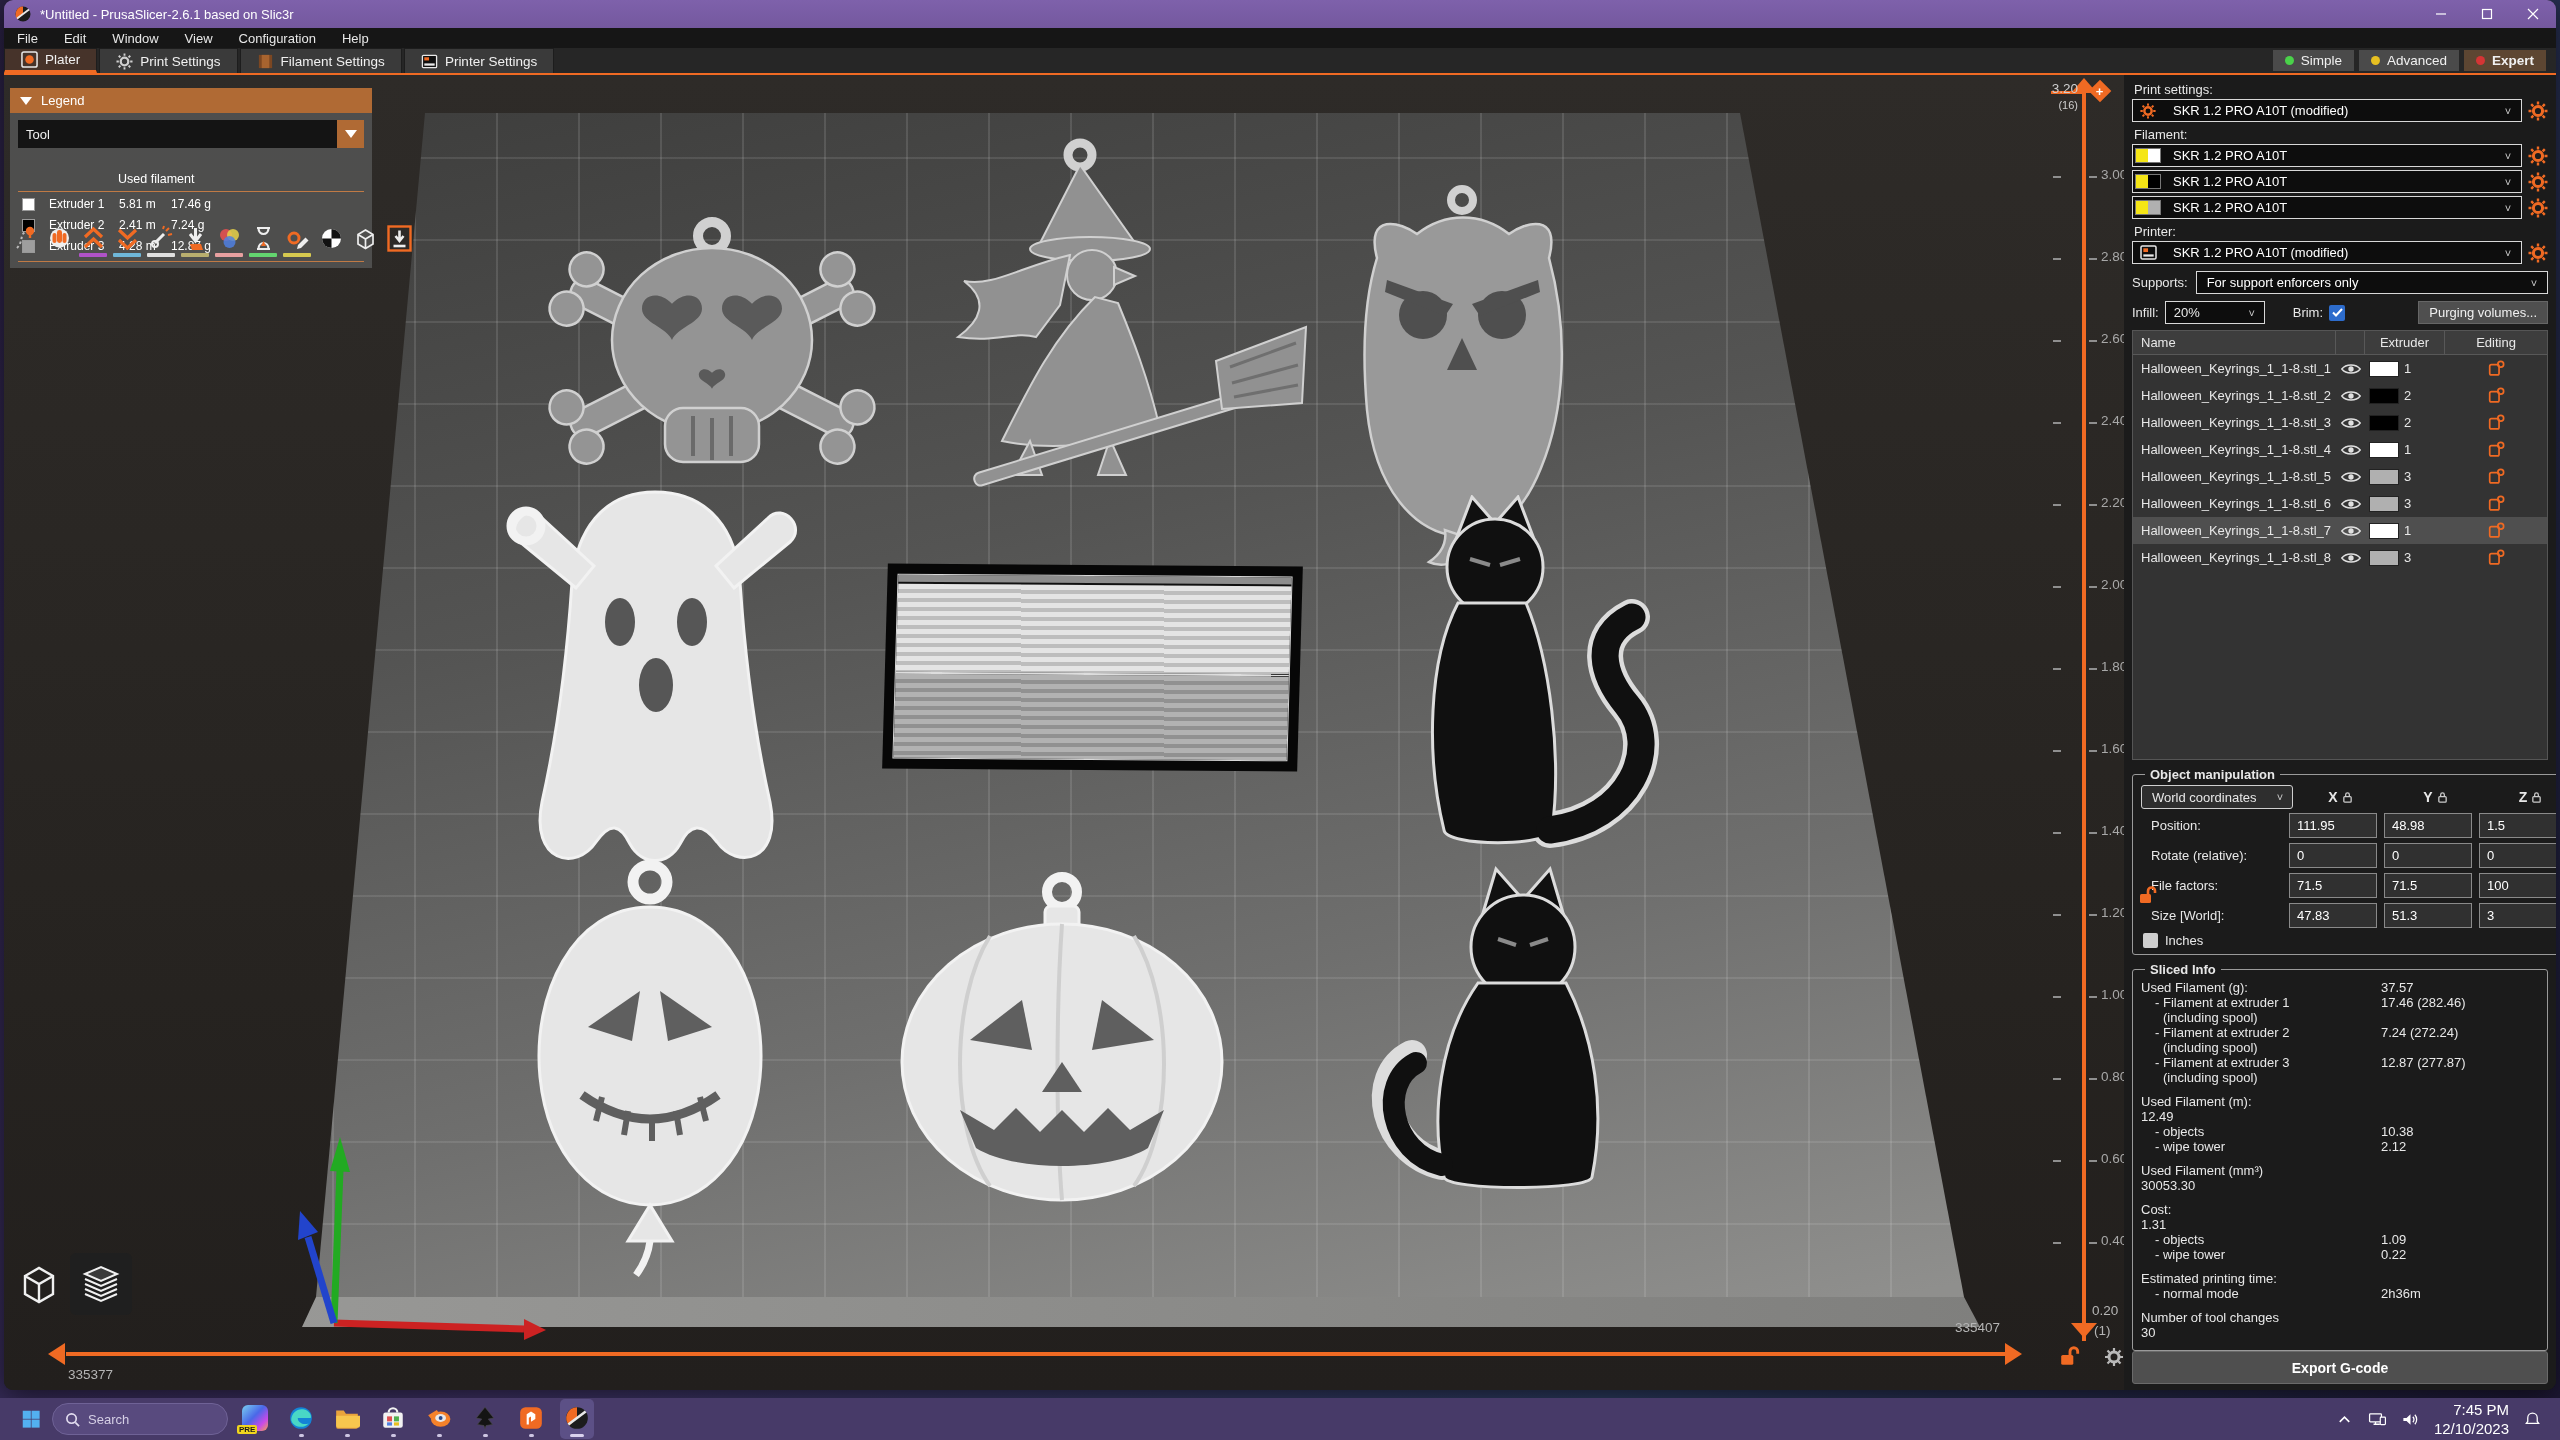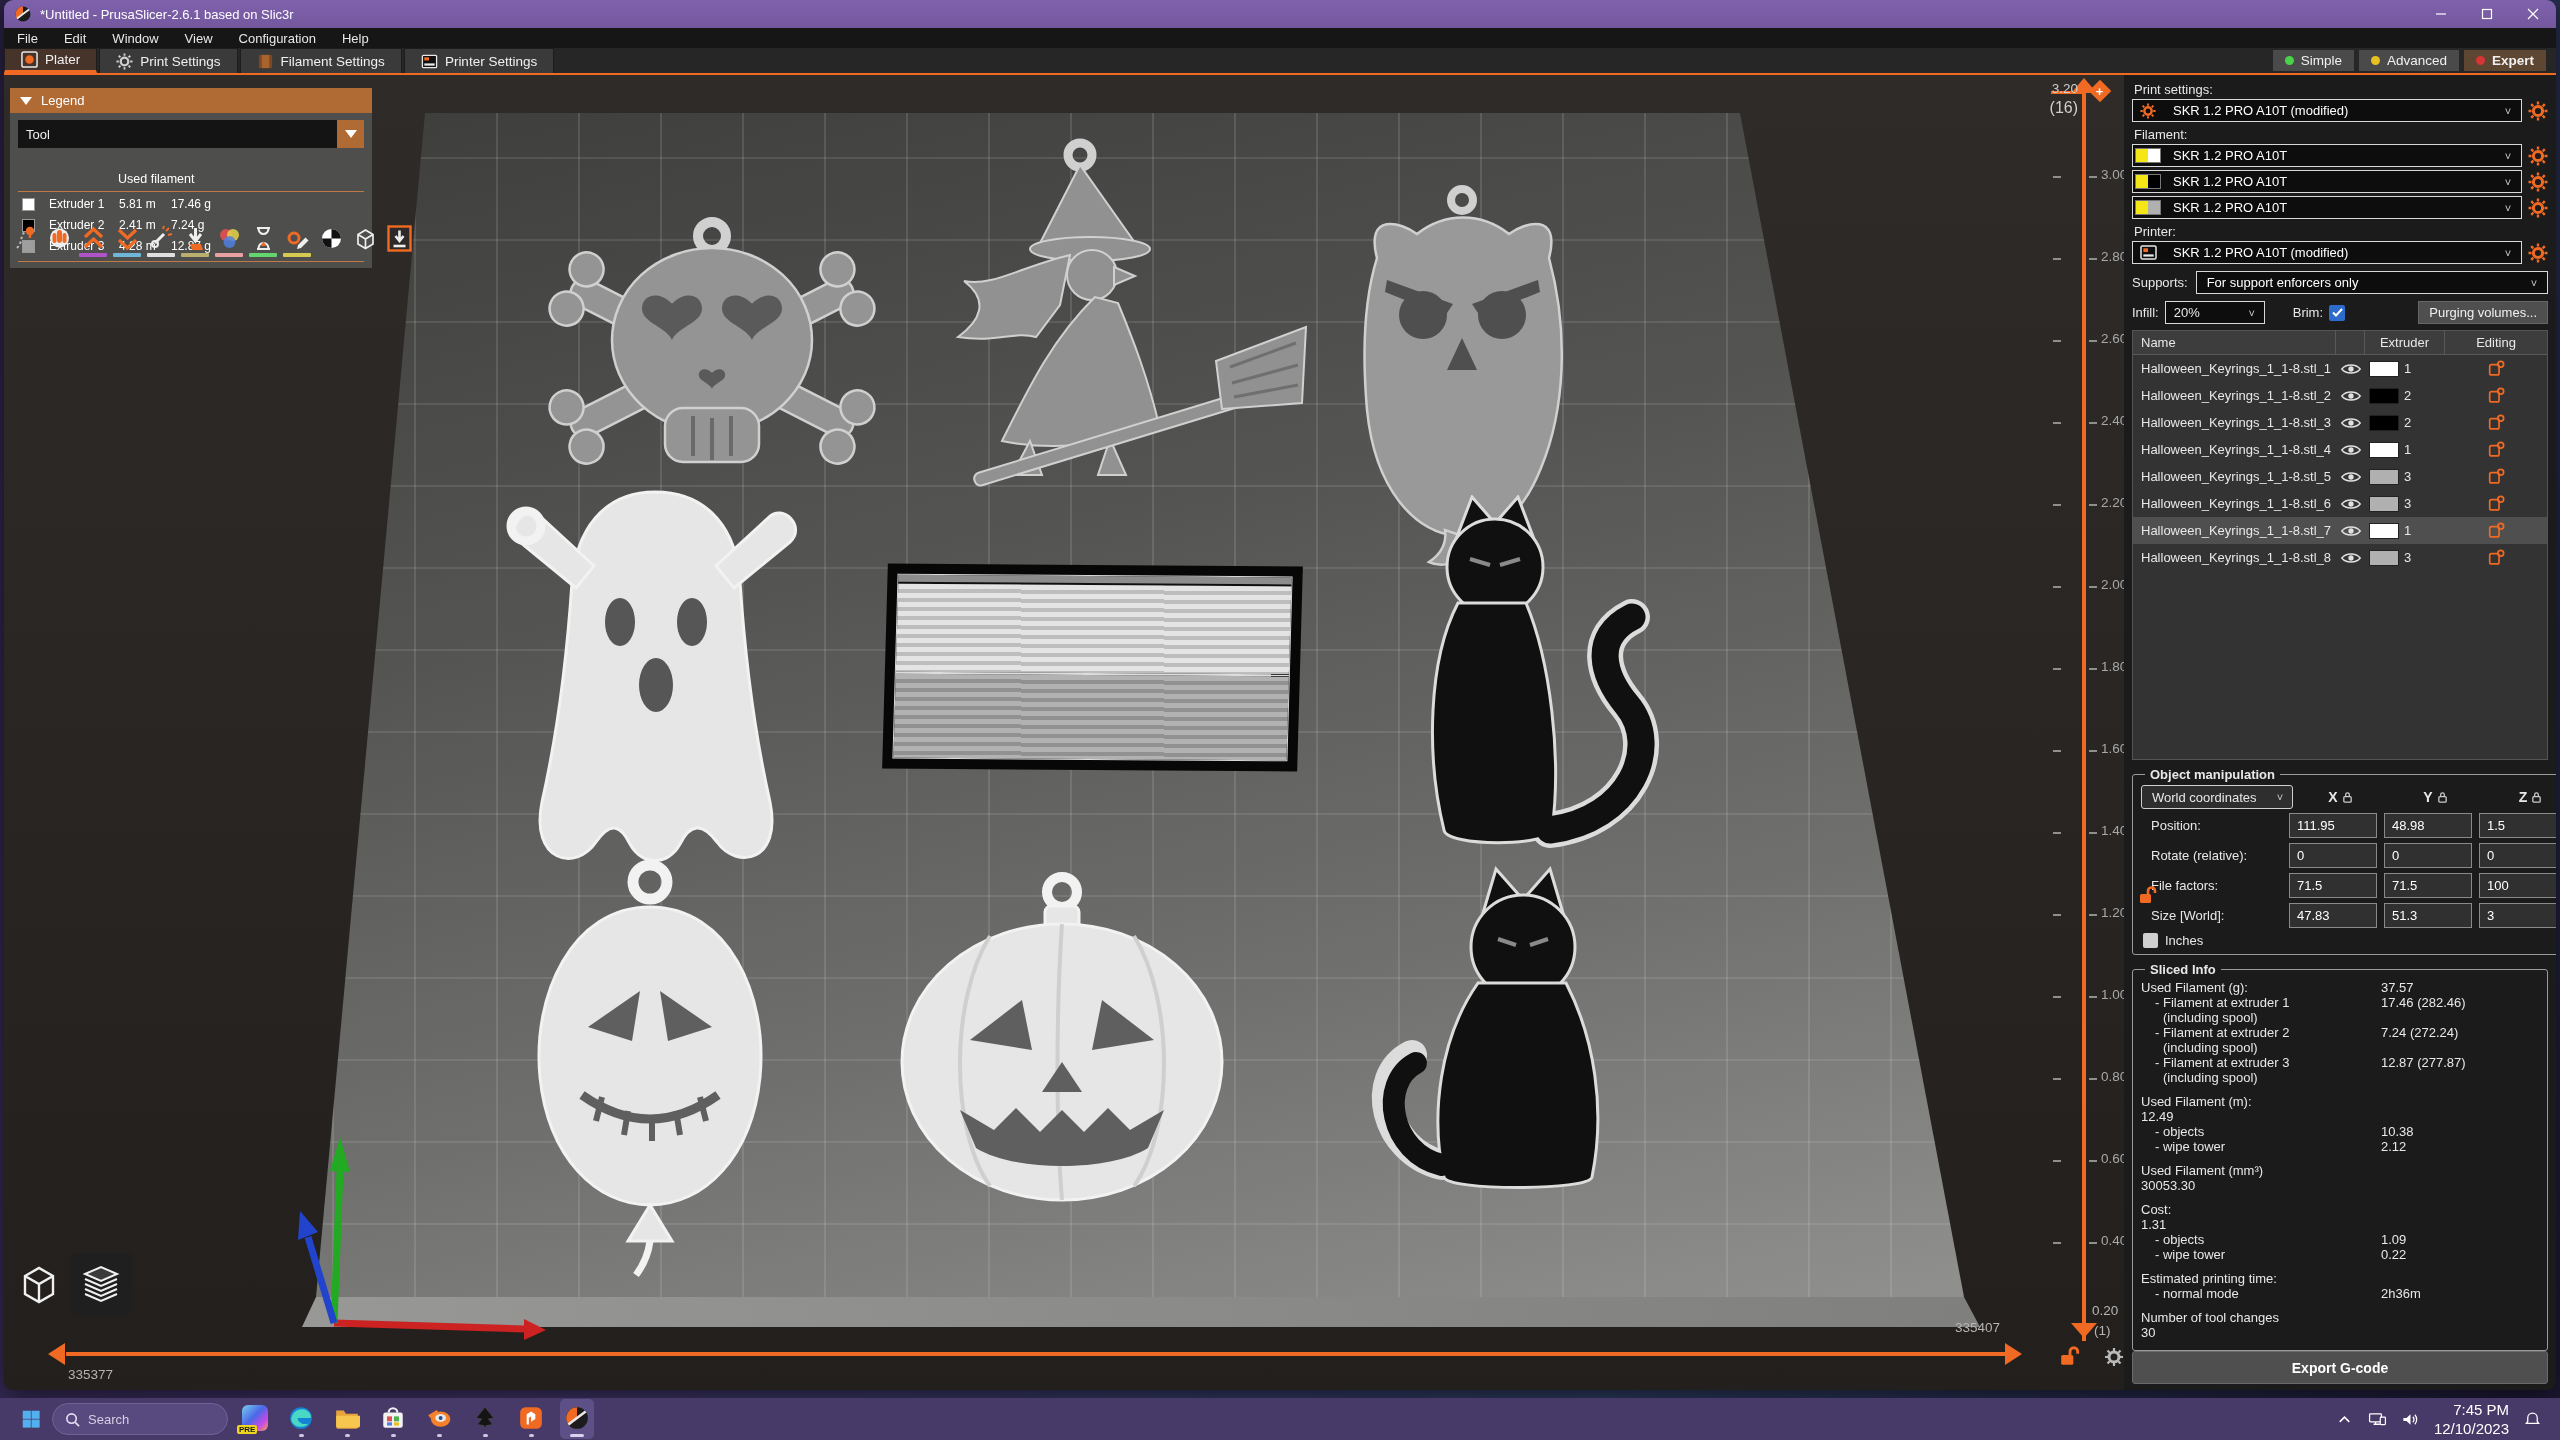--- a/index.html
+++ b/index.html
@@ -92,21 +92,21 @@
   .vs-line { position:absolute; left:2078px; top:14px; width:4px; height:1252px; background:#f06a23; }
   .vs-topline { position:absolute; left:2047px; top:16px; width:32px; height:3px; background:#f06a23; }
   .vs-thumb-top { position:absolute; left:2067px; top:3px; width:0; height:0;
     border-left:13px solid transparent; border-right:13px solid transparent; border-bottom:15px solid #f06a23; }
   .vs-thumb-bot { position:absolute; left:2067px; top:1248px; width:0; height:0;
     border-left:13px solid transparent; border-right:13px solid transparent; border-top:15px solid #f06a23; }
   .vs-plus { position:absolute; left:2088px; top:8px; width:16px; height:16px; background:#f06a23;
     transform:rotate(45deg); display:flex; align-items:center; justify-content:center; }
   .vs-plus span { transform:rotate(-45deg); color:#fff; font-weight:bold; font-size:13px; line-height:1; }
   .vs-top-val { position:absolute; left:2022px; top:6px; width:52px; text-align:right; color:#cfcfcf; font-size:13.5px; }
-  .vs-top-cnt { position:absolute; left:2022px; top:24px; width:52px; text-align:right; color:#cfcfcf; font-size:16px; }
+  .vs-top-cnt { position:absolute; left:2022px; top:24px; width:52px; text-align:right; color:#cfcfcf; font-size:11px; }
   .vs-tick-l { position:absolute; width:8px; height:2px; background:#8f8f8f; left:2049px; }
   .vs-tick-r { position:absolute; width:8px; height:2px; background:#8f8f8f; left:2085px; }
   .vs-tick-lbl { position:absolute; left:2097px; color:#a8a8a8; font-size:13.5px; }
   .vs-bot-val { position:absolute; left:2088px; top:1228px; color:#b5b5b5; font-size:13.5px; }
   .vs-bot-cnt { position:absolute; left:2090px; top:1248px; color:#b5b5b5; font-size:13.5px; }
   .vs-lock { position:absolute; left:2056px; top:1270px; width:20px; height:22px; }
   .vs-gear { position:absolute; left:2100px; top:1272px; width:20px; height:20px; }
 
   
   .sidebar { width:432px; background:#1b1b1b; color:#e8e8e8; font-size:13px;

